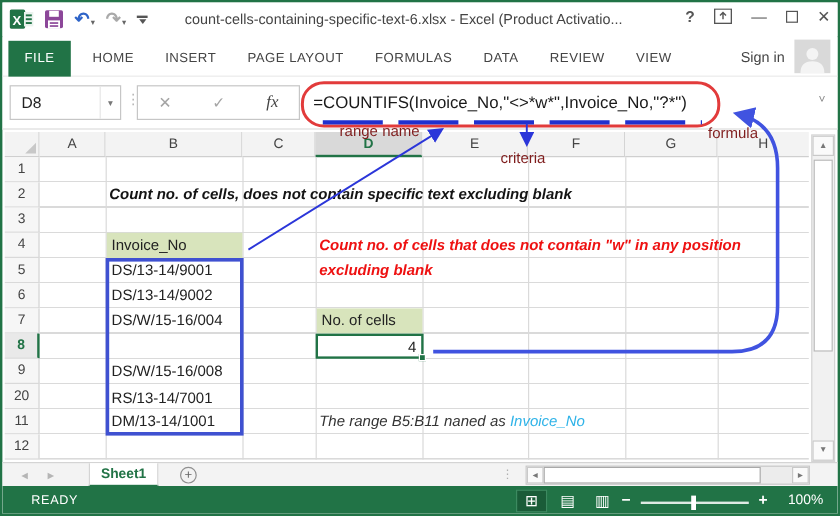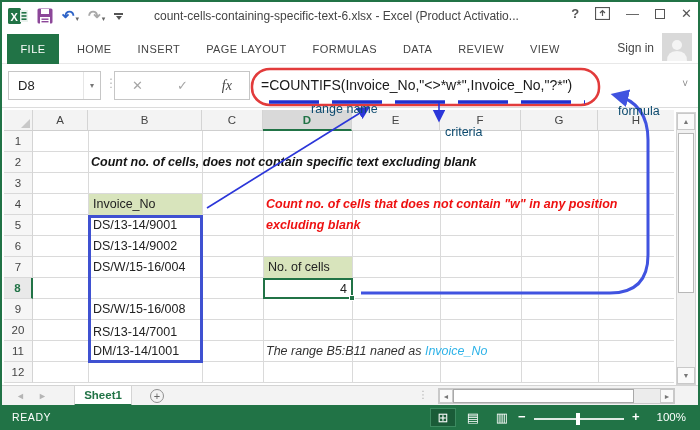--- a/index.html
+++ b/index.html
@@ -91,32 +91,32 @@
   .addsheet { position:absolute; left:148px; top:3px; width:14px; height:14px; border:1px solid #909090;
               border-radius:50%; color:#666; font-size:11px; line-height:12px; text-align:center; }
   .tb-dots { position:absolute; left:416px; top:3px; color:#b0b0b0; font-size:10px; }
   .hscroll { position:absolute; left:436px; top:2px; width:237px; height:16px; background:#ececec; border:1px solid #c9c9c9; }
   .hs-btn { position:absolute; top:0; width:14px; height:14px; background:#fafafa; border:1px solid #c9c9c9;
             font-size:7px; color:#777; text-align:center; line-height:13px; }
   .hs-thumb { position:absolute; left:14px; top:0; width:181px; height:14px; background:#fff; border:1px solid #a9a9a9; }
 
   
   .statusbar { position:absolute; left:0; top:403px; width:696px; height:25px; background:#217346; color:#fff; }
-  .mode { position:absolute; left:10px; top:6px; font-size:10.5px; letter-spacing:.6px; }
+  .mode { position:absolute; left:24px; top:6px; font-size:10.5px; letter-spacing:.6px; }
   .viewbtn { position:absolute; top:3px; width:26px; height:19px; display:flex; align-items:center;
              justify-content:center; font-size:13px; color:#fff; }
   .viewbtn.active { background:#1a5c38; border:1px solid #3c8a60; }
   .zchar { position:absolute; top:4px; font-size:13px; font-weight:bold; color:#fff; }
   .ztrack { position:absolute; left:532px; top:13px; width:90px; height:2px; background:rgba(255,255,255,.85); }
   .zhandle { position:absolute; left:574px; top:8px; width:4px; height:12px; background:#fff; }
   .zlevel { position:absolute; right:12px; top:6px; font-size:11.5px; }
 
   
   .overlay { position:absolute; left:0; top:0; width:700px; height:430px; z-index:55; pointer-events:none; }
-  .bluelabel { position:absolute; z-index:60; color:#0c4a6e; font-size:12.5px; white-space:nowrap; pointer-events:none;margin-left:28px; }
+  .bluelabel { position:absolute; z-index:60; color:#7f1d1d; font-size:12.5px; white-space:nowrap; pointer-events:none; }
 </style>
 </head>
 <body>
 
 <div class="window">
 
   <div class="titlebar">
     <div class="qat">
       <svg width="20" height="18">
         <rect x="0" y="1" width="13" height="16" rx="1.5" fill="#217346"></rect>

